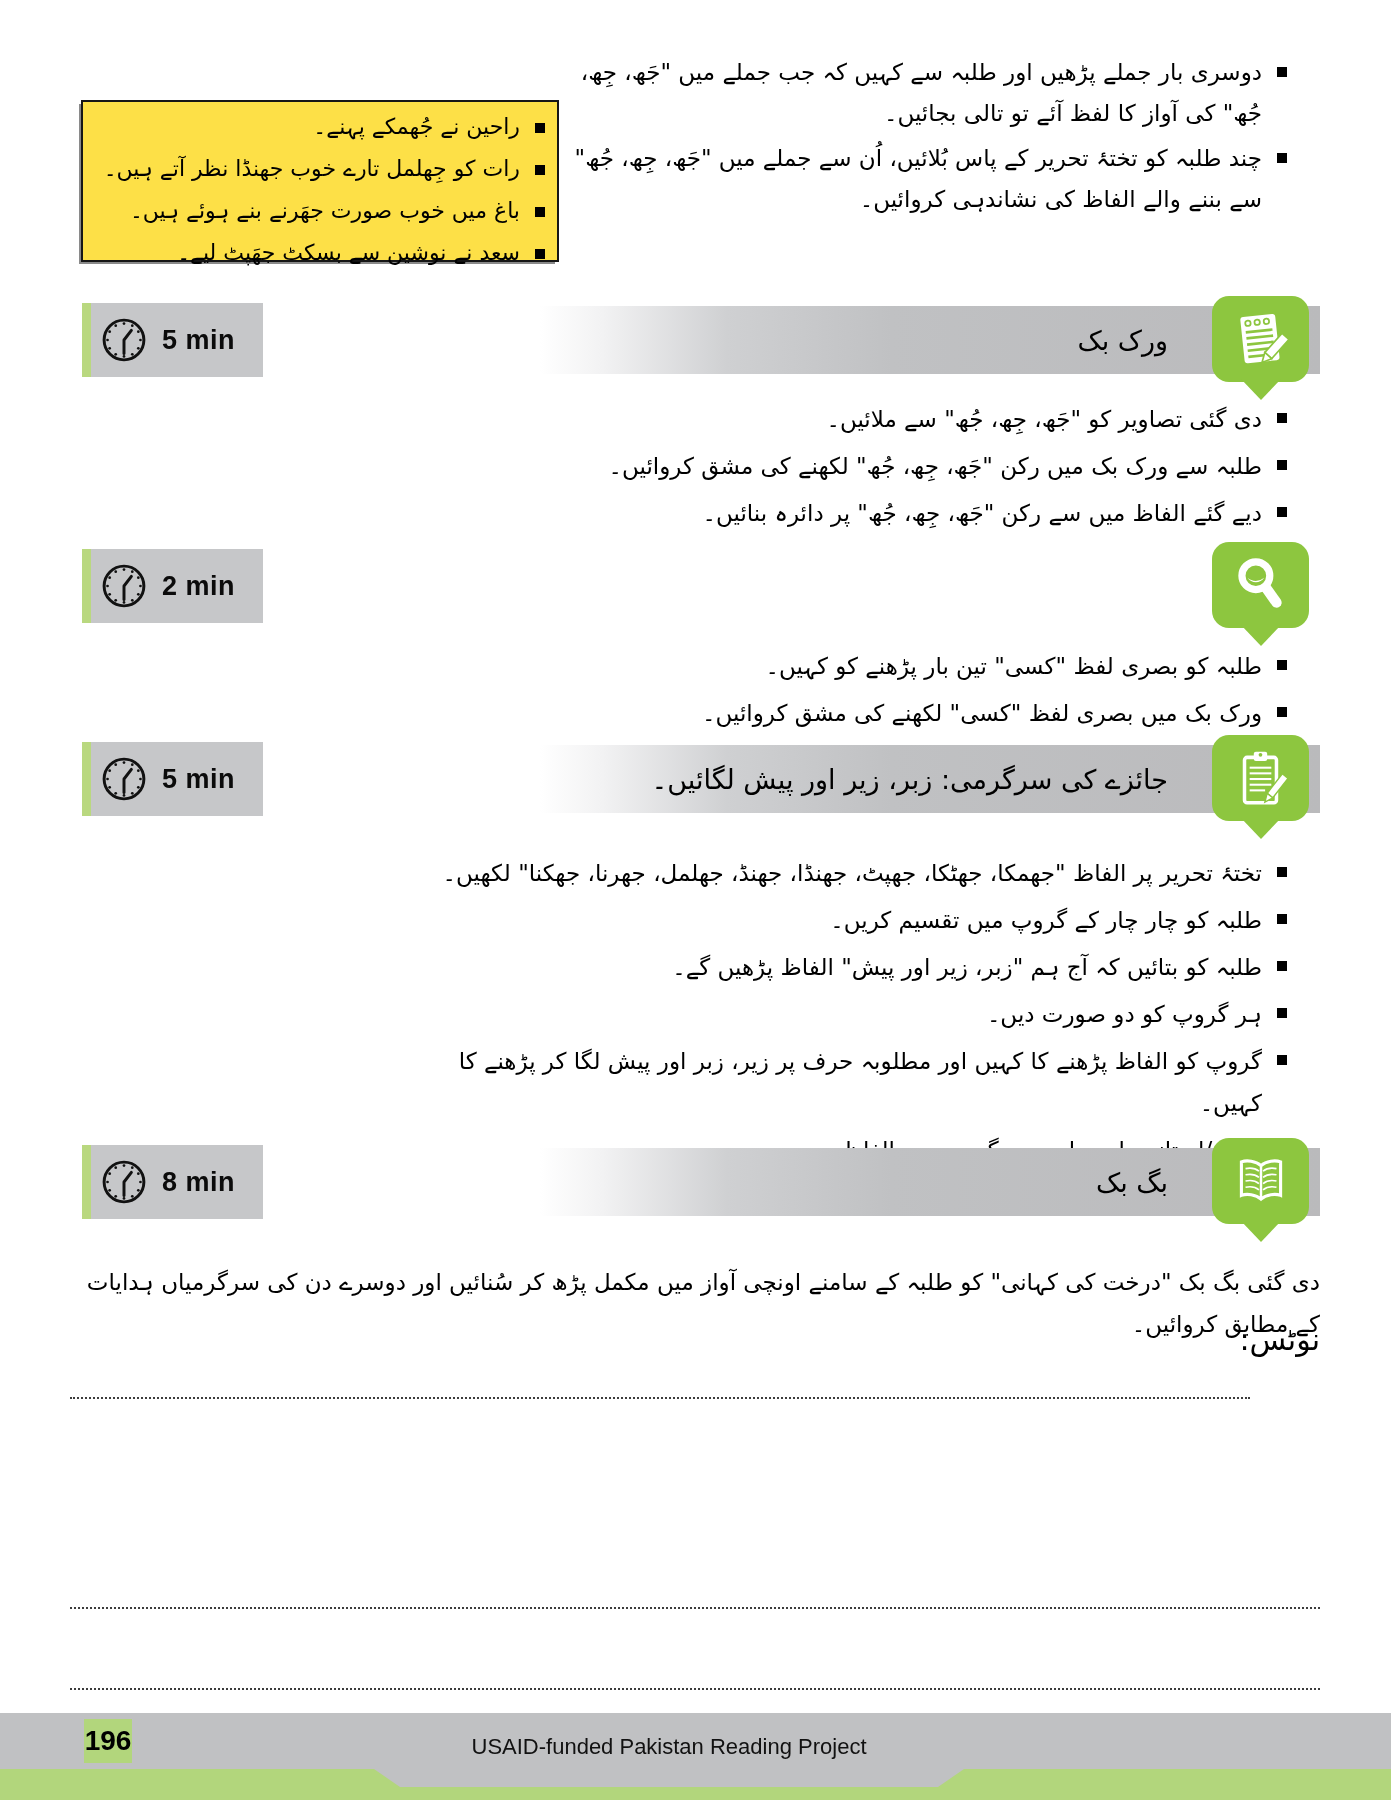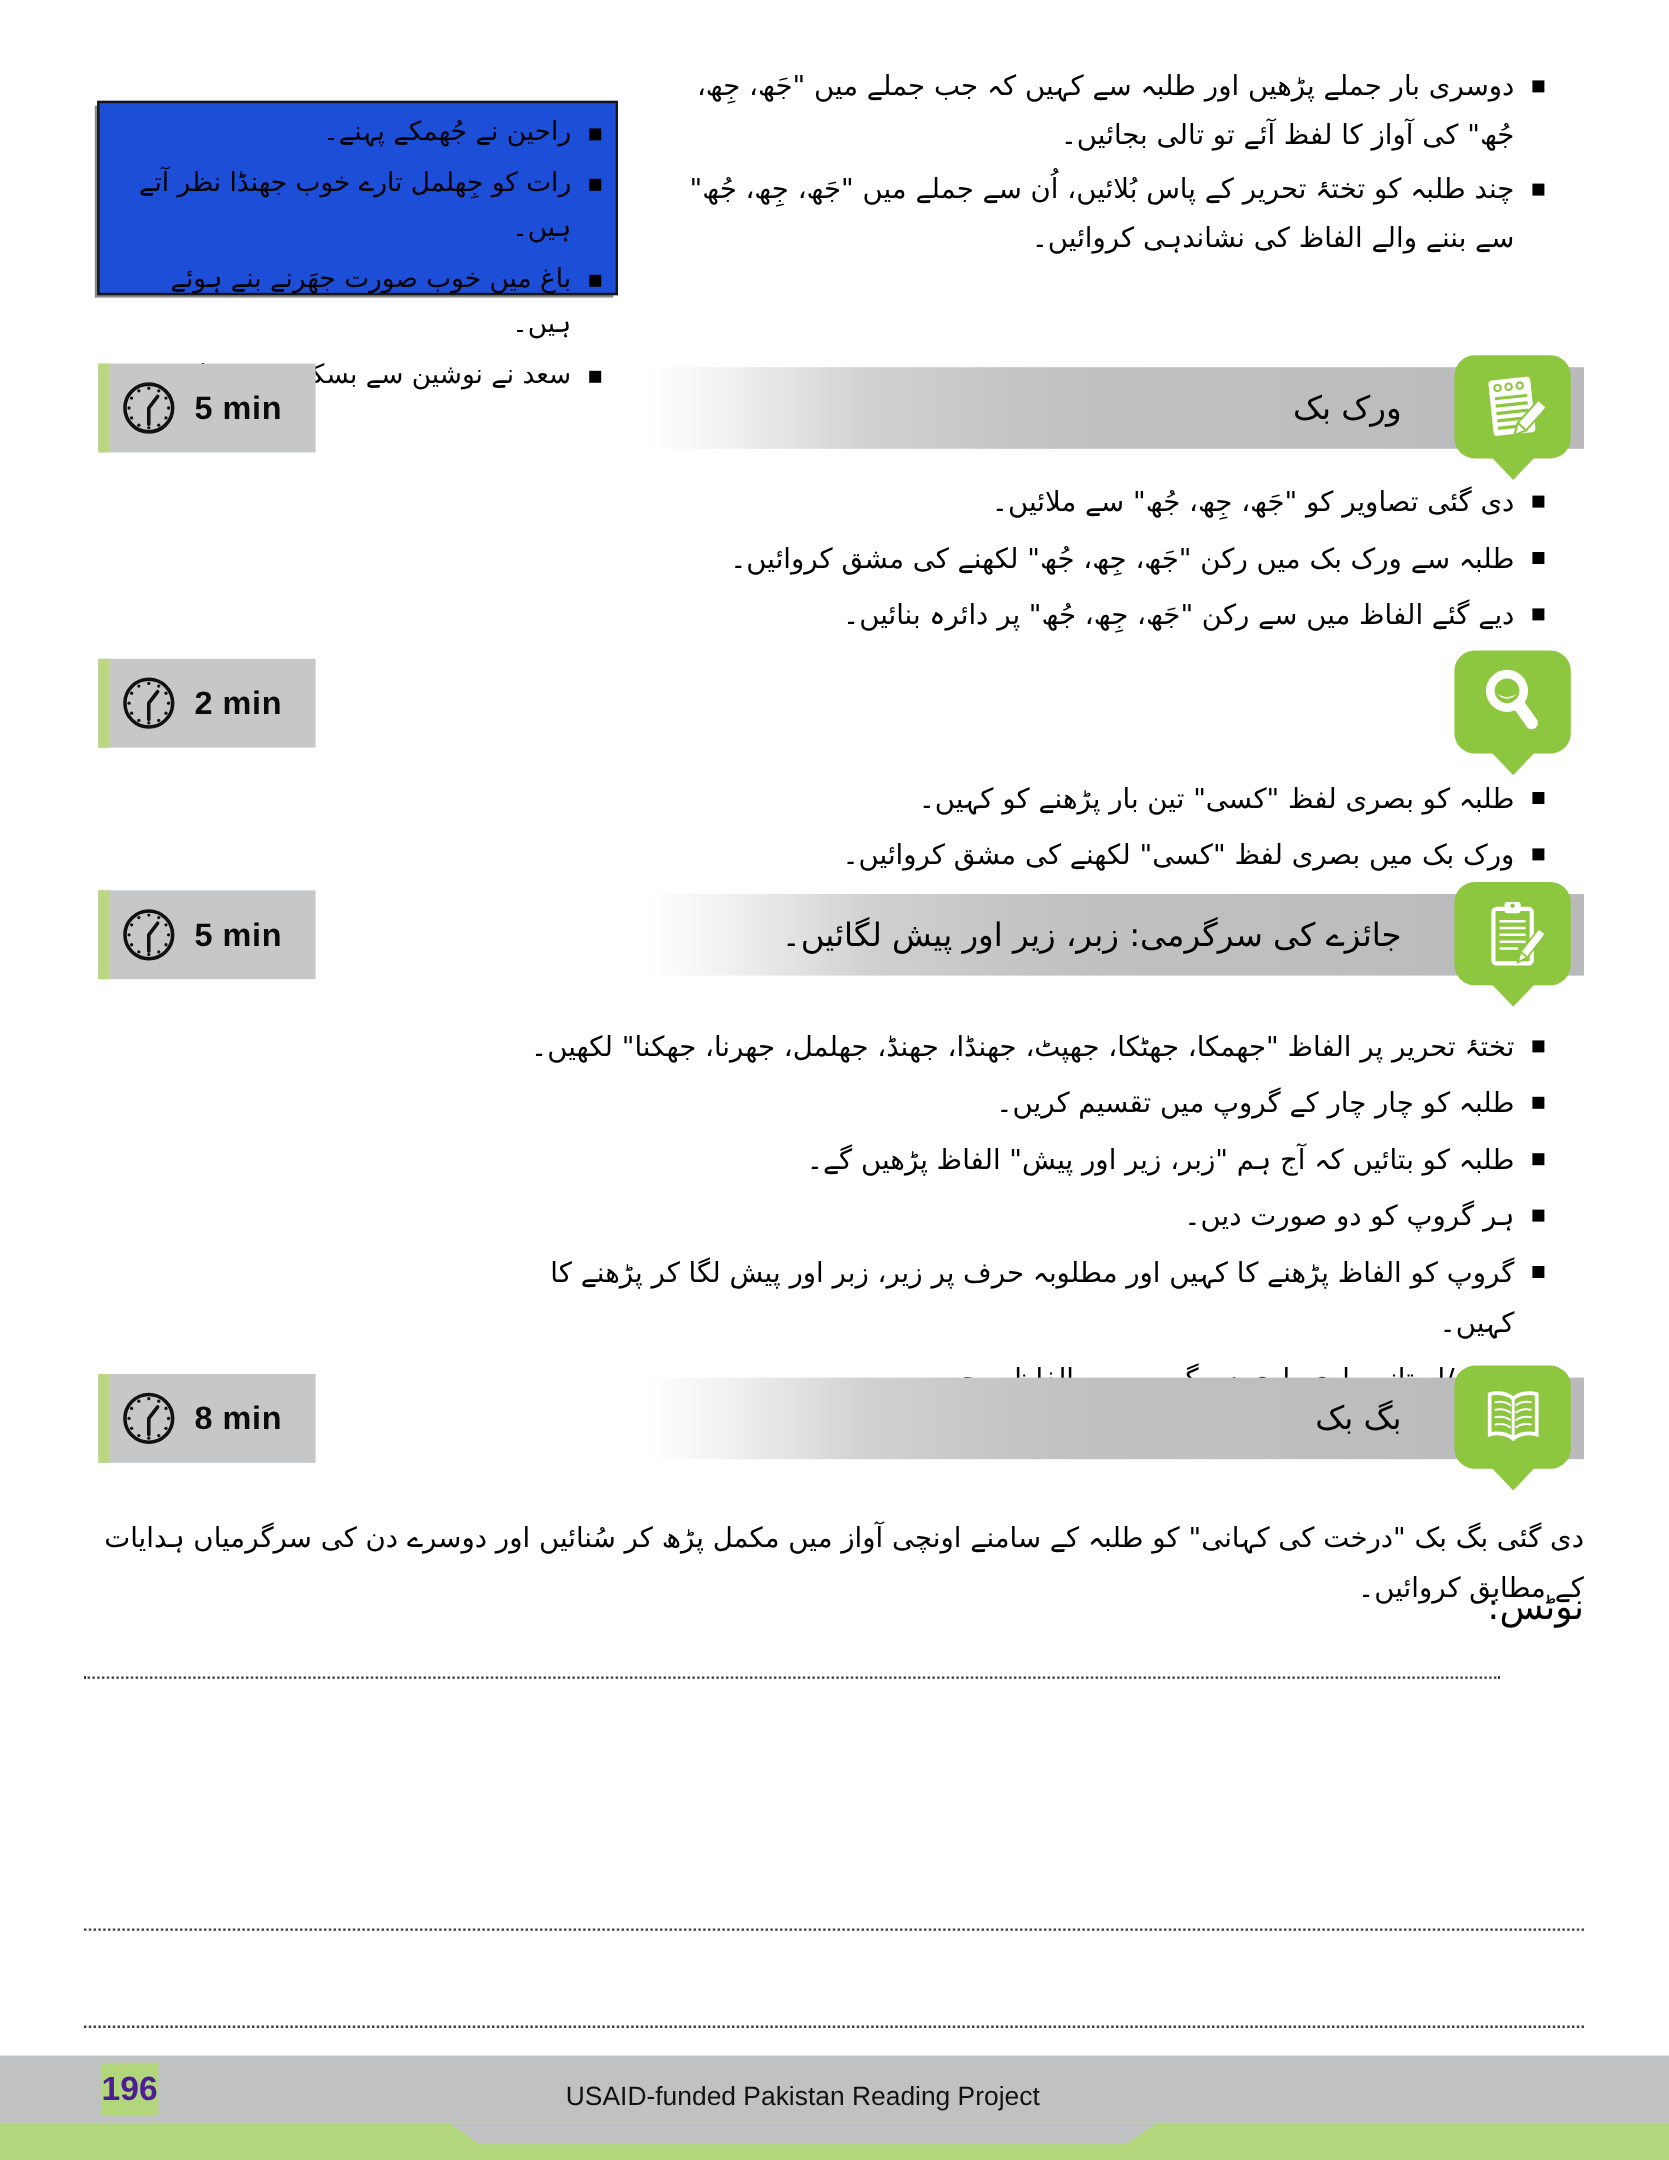--- a/index.html
+++ b/index.html
@@ -1,21 +1,21 @@
 <!DOCTYPE html>
 <html lang="ur"><head>
 <meta charset="utf-8">
 <style>
   html,body{margin:0;padding:0;background:#ffffff;}
   .page{position:relative;width:1391px;height:1800px;background:#fff;overflow:hidden;
         font-family:"DejaVu Sans",sans-serif;color:#000;}
   .ur{direction:rtl;text-align:right;}
   
-  .example-box{position:absolute;left:81px;top:84px;width:434px;height:162px;
-     border:2px solid #161616;box-shadow:-3px 3px 0 -1px #8a8a8a;background:#1d4ed8;
+  .example-box{position:absolute;left:81px;top:100px;width:478px;height:162px;
+     border:2px solid #161616;box-shadow:-3px 3px 0 -1px #8a8a8a;background:#fde047;
      padding:6px 12px 0 10px;box-sizing:border-box;}
   .blist{direction:rtl;}
   .bitem{display:flex;gap:15px;align-items:flex-start;margin-bottom:4px;}
   .sq{width:10px;height:10px;background:#000;flex:0 0 auto;margin-top:15px;}
   .btxt{flex:1;font-size:22px;line-height:38px;}
   
   .intro-list{position:absolute;right:104px;top:52px;width:716px;}
   .intro-list .btxt{font-size:23px;line-height:41px;}
   
   .timer{position:absolute;left:82px;width:181px;height:74px;background:#c6c7c9;
@@ -43,21 +43,21 @@
   .dotline{position:absolute;height:0;border-top:2.5px dotted #3c3c3c;}
   
   .footer-band{position:absolute;left:0;top:1713px;width:1391px;height:56px;background:#c0c1c3;}
   .footer-green{position:absolute;left:0;top:1769px;width:1391px;height:31px;background:#b2d67c;}
   .footer-tab{position:absolute;left:374px;top:1769px;width:590px;height:18px;background:#c0c1c3;
      clip-path:polygon(0 0,100% 0,calc(100% - 26px) 100%,26px 100%);}
   .footer-text{position:absolute;left:374px;top:1734px;width:590px;text-align:center;
      font-family:"Liberation Sans",sans-serif;font-size:22px;color:#111;}
   .page-tab{position:absolute;left:84px;top:1719px;width:48px;height:44px;background:#b2d67c;
      display:flex;align-items:center;justify-content:center;}
-  .page-num{font-family:"Liberation Sans",sans-serif;font-weight:bold;font-size:28px;color:#4c1d95;}
+  .page-num{font-family:"Liberation Sans",sans-serif;font-weight:bold;font-size:28px;color:#000000;}
 </style>
 </head>
 <body>
 
 <div class="page">
 
   <div class="example-box blist">
     <div class="bitem">
       <span class="sq"></span>
       <span class="btxt ur">راحین نے جُھمکے پہنے۔</span>

